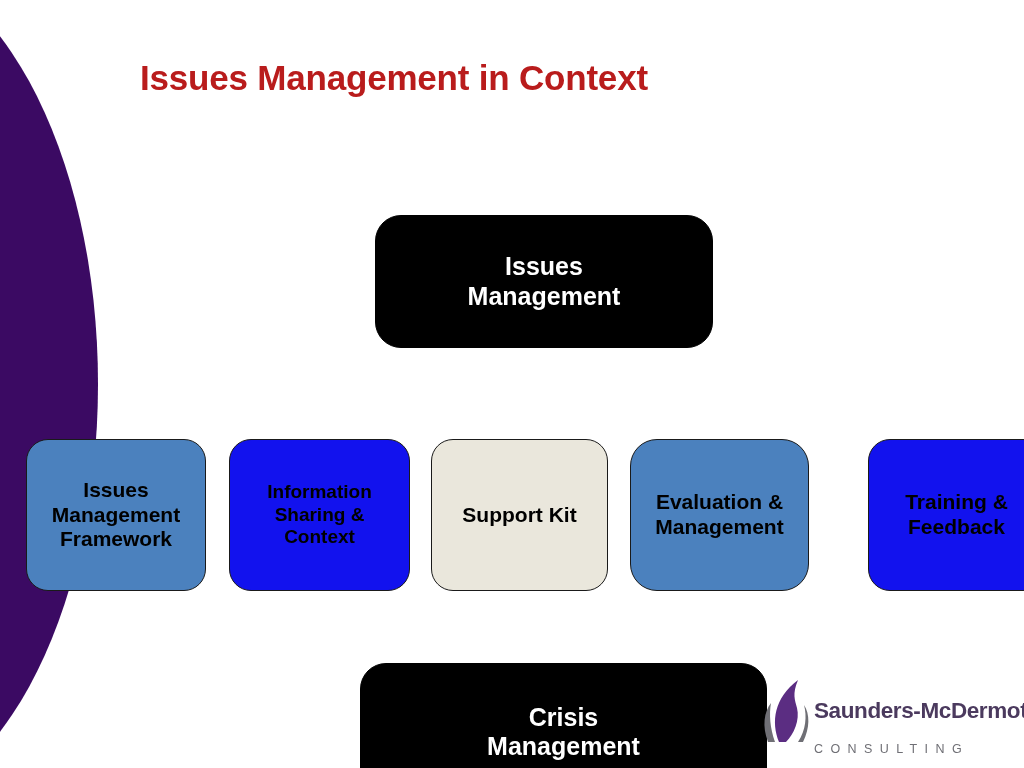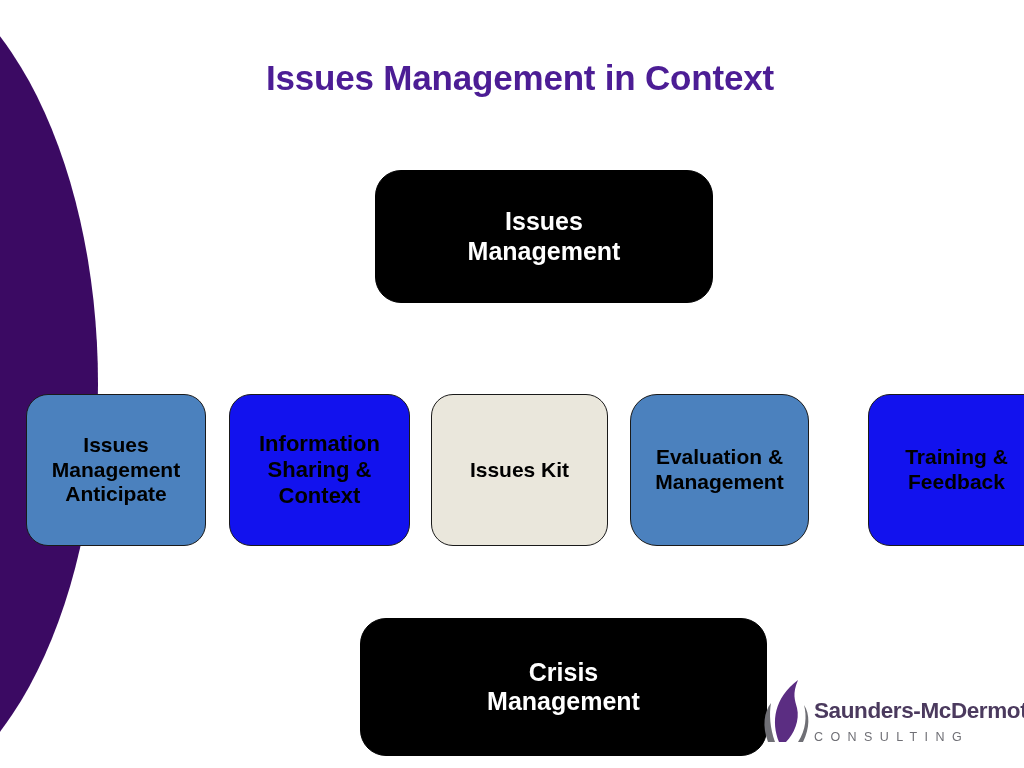--- a/index.html
+++ b/index.html
@@ -30,42 +30,43 @@
     background: #3b0a63;
     pointer-events: none;
   }
 
   
   .slide-title {
     position: absolute;
     left: 140px;
     top: 58px;
     width: 760px;
-    text-align: center;
+    text-align: left;
     font-size: 35px;
     font-weight: bold;
-    color: #4c1d95;
+    color: #b91c1c;
     letter-spacing: -0.2px;
     line-height: 1.15;
     white-space: nowrap;
   }
 
   
   .node {
     position: absolute;
     box-sizing: border-box;
     display: flex;
     align-items: center;
     justify-content: center;
     text-align: center;
     border-radius: 22px;
     border: 1.5px solid #1a1a1a;
     font-weight: bold;
     line-height: 1.18;
     padding: 4px 6px;
+    margin-top: 45px;
   }
   .node.black {
     background: #000000;
     color: #ffffff;
     border-color: #000000;
     border-radius: 26px;
   }
   .node.steel {
     background: #4b81be;
     color: #000000;
@@ -77,21 +78,21 @@
   .node.cream {
     background: #eae7dc;
     color: #000000;
   }
 
   
   #node-issues-management     { left: 375px; top: 170px;  width: 338px; height: 133px; font-size: 25px; }
   #node-crisis-management     { left: 360px; top: 618px;  width: 407px; height: 138px; font-size: 25px; }
 
   #node-framework             { left: 26px;  top: 394px;  width: 180px; height: 152px; font-size: 21px; }
-  #node-info-sharing          { left: 229px; top: 394px;  width: 181px; height: 152px; font-size: 22px; }
+  #node-info-sharing          { left: 229px; top: 394px;  width: 181px; height: 152px; font-size: 19px; }
   #node-issues-kit            { left: 431px; top: 394px;  width: 177px; height: 152px; font-size: 21px; }
   #node-evaluation            { left: 630px; top: 394px;  width: 179px; height: 152px; font-size: 21px; border-radius: 27px; }
   #node-training              { left: 868px; top: 394px;  width: 177px; height: 152px; font-size: 21px; }
 
   
   #logo {
     position: absolute;
     left: 758px;
     top: 678px;
     width: 252px;
@@ -112,21 +113,21 @@
   }
   #logo .logo-name {
     font-size: 22.5px;
     font-weight: bold;
     color: #4b3a5e;
     letter-spacing: -0.4px;
     line-height: 1;
     white-space: nowrap;
   }
   #logo .logo-tagline {
-    margin-top: 8px;
+    margin-top: 20px;
     font-size: 12.5px;
     font-weight: normal;
     color: #6f6f75;
     letter-spacing: 7.4px;
     line-height: 1;
     white-space: nowrap;
   }
 </style>
 </head>
 <body>
@@ -141,35 +142,35 @@
     <div>
       <div>Issues</div>
       <div>Management</div>
     </div>
   </div>
 
   <div class="node steel" id="node-framework">
     <div>
       <div>Issues</div>
       <div>Management</div>
-      <div>Anticipate</div>
+      <div>Framework</div>
     </div>
   </div>
 
   <div class="node blue" id="node-info-sharing">
     <div>
       <div>Information</div>
       <div>Sharing &amp;</div>
       <div>Context</div>
     </div>
   </div>
 
   <div class="node cream" id="node-issues-kit">
     <div>
-      <div>Issues Kit</div>
+      <div>Support Kit</div>
     </div>
   </div>
 
   <div class="node steel" id="node-evaluation">
     <div>
       <div>Evaluation &amp;</div>
       <div>Management</div>
     </div>
   </div>
 

